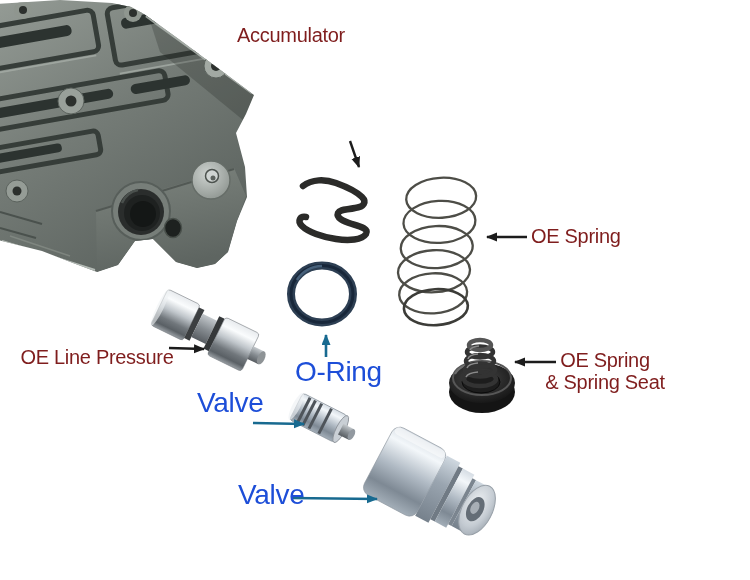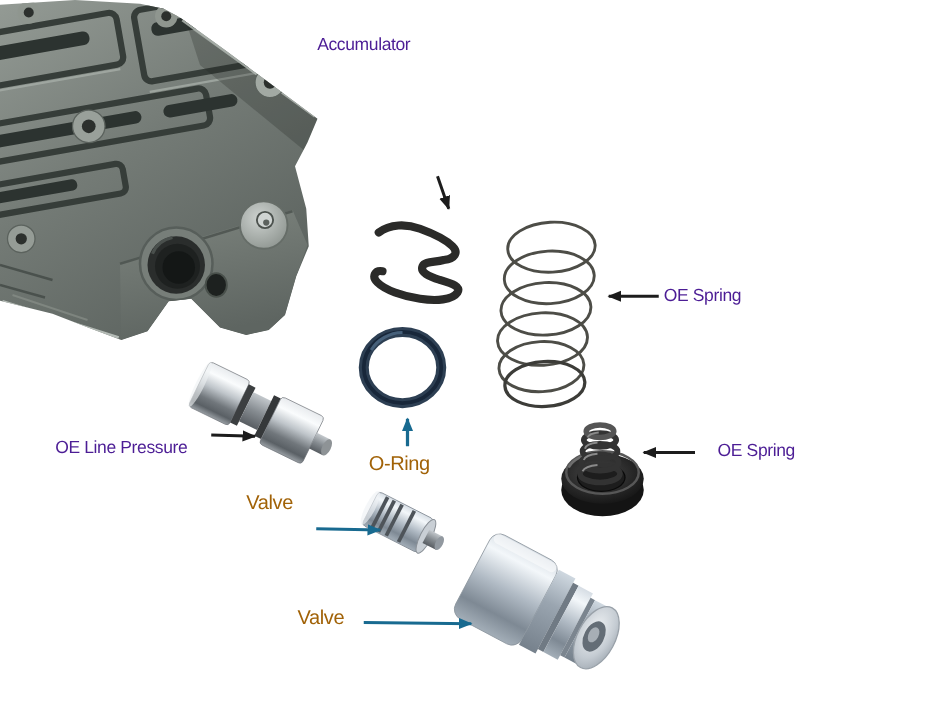--- a/index.html
+++ b/index.html
@@ -1,22 +1,22 @@
 <!DOCTYPE html>
 <html><head>
 <meta charset="utf-8">
 <style>
   html,body{margin:0;padding:0;background:#ffffff;}
   #stage{position:relative;width:750px;height:580px;background:#ffffff;overflow:hidden;
          font-family:"Liberation Sans", sans-serif;}
   #art{position:absolute;left:0;top:0;}
-  .lbl{position:absolute;font-size:14px;line-height:22px;color:#4c1d95;
+  .lbl{position:absolute;font-size:20px;line-height:22px;color:#7f1d1d;
        letter-spacing:-0.3px;white-space:nowrap;}
   .lbl.center{text-align:center;white-space:normal;}
-  .lbl-blue{color:#a16207;font-size:16px;}
+  .lbl-blue{color:#1d4ed8;font-size:28px;}
 </style>
 </head>
 <body>
 
 <div id="stage">
 
 <svg id="art" width="750" height="580" viewBox="0 0 750 580">
   <defs>
     <linearGradient id="gCast" x1="0" y1="0" x2="0.6" y2="1">
       <stop offset="0" stop-color="#949b95"></stop>
@@ -244,20 +244,21 @@
 
 
 <div class="lbl" style="left:531px;top:225px;">OE Spring</div>
 
 <div class="lbl center" style="left:16px;top:346px;width:162px;">
   <div>OE Line Pressure</div>
 </div>
 
 <div class="lbl center" style="left:524px;top:349px;width:162px;">
   <div>OE Spring</div>
+  <div>&amp; Spring Seat</div>
 </div>
 
 <div class="lbl lbl-blue" style="left:295px;top:361px;">O-Ring</div>
 
 <div class="lbl lbl-blue" style="left:197px;top:392px;">Valve</div>
 
 <div class="lbl lbl-blue" style="left:238px;top:484px;">Valve</div>
 
 </div>
 

